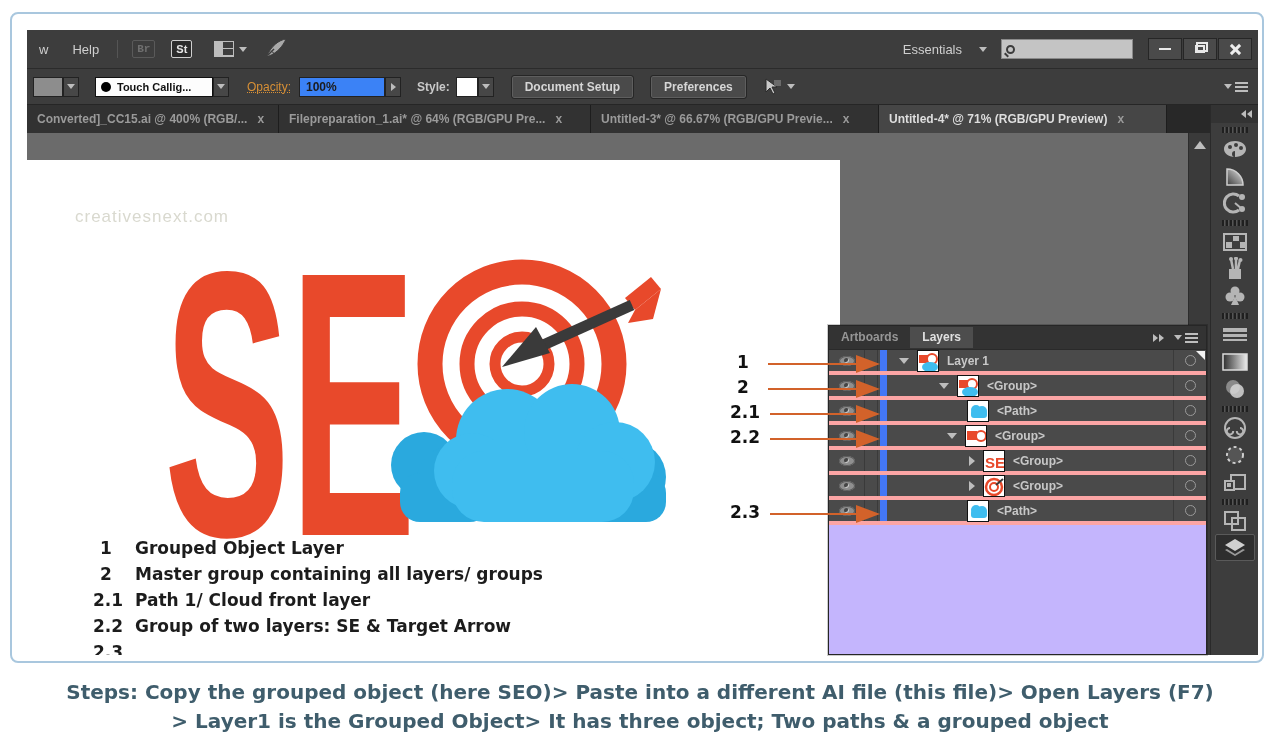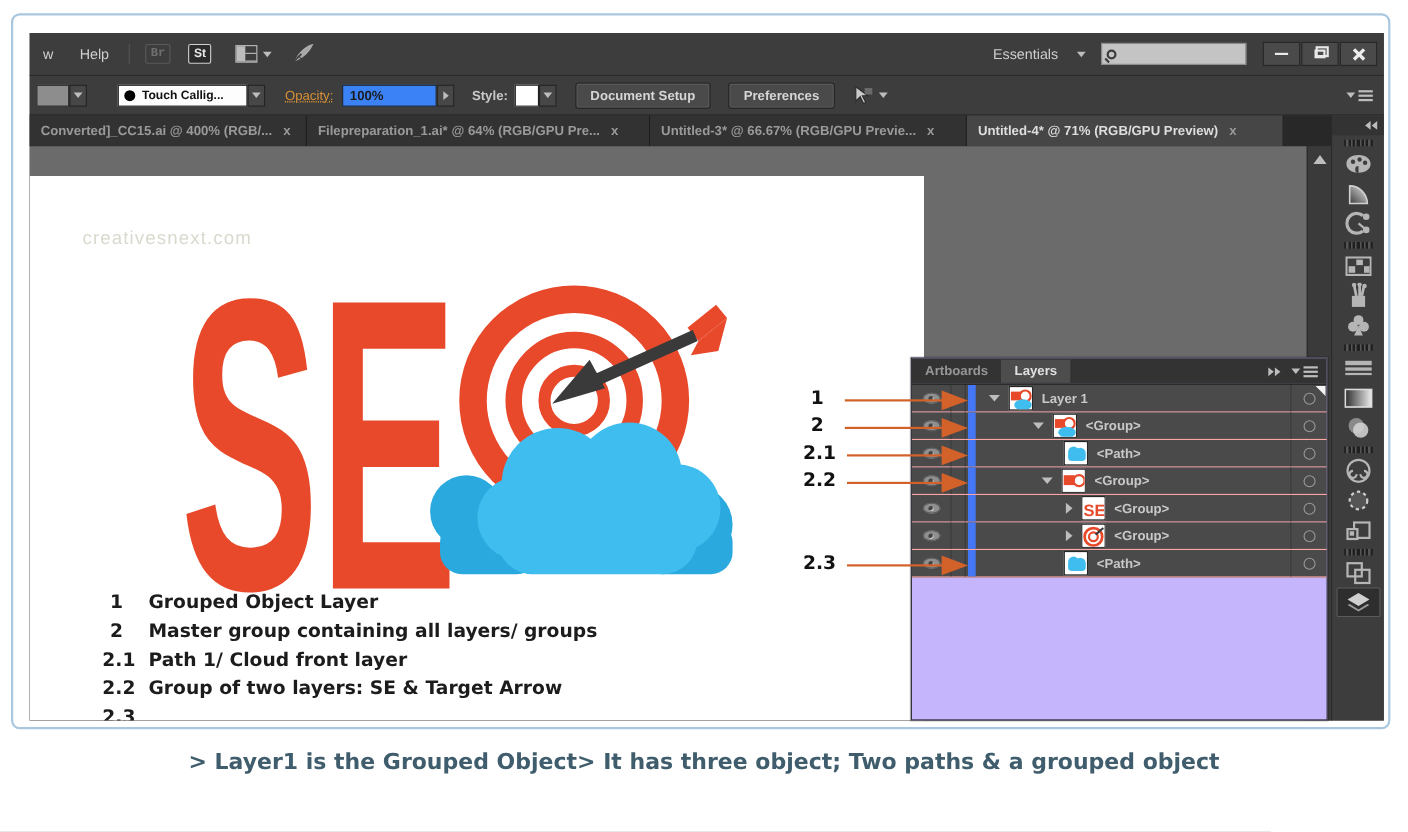--- a/index.html
+++ b/index.html
@@ -32,21 +32,21 @@
   .g-res::before { content:""; position:absolute; right:-5px; top:-5px; width:8px; height:6px; border:2px solid #e8e8e8; }
   .g-x { position:relative; width:12px; height:12px; }
   .g-x::before,.g-x::after { content:""; position:absolute; left:5px; top:0; width:3px; height:13px; background:#ececec; }
   .g-x::before { transform:rotate(45deg);} .g-x::after { transform:rotate(-45deg);}
 
   
   .controlbar { position:absolute; left:0; top:38px; width:100%; height:37px; background:#3d3d3d; border-top:1px solid #2b2b2b; border-bottom:1px solid #262626; display:flex; align-items:center; font-size:12px; color:#c9c9c9; }
   .swatch-dd { display:flex; margin-left:6px; }
   .swatch-gray { width:30px; height:20px; background:#8d8d8d; border:1px solid #222; }
   .dd-btn { width:16px; height:20px; background:#474747; border:1px solid #222; display:flex; align-items:center; justify-content:center; }
-  .brush-dd { display:flex; margin-left:28px; align-items:flex-start; }
+  .brush-dd { display:flex; margin-left:16px; align-items:flex-start; }
   .brush-field { width:118px; height:20px; background:#fdfdfd; border:1px solid #111; display:flex; align-items:center; padding:0 5px; color:#111; font-size:11px; font-weight:bold; }
   .dot { width:10px; height:10px; border-radius:50%; background:#000; margin-right:6px; flex:none; }
   .opacity-lbl { color:#d89036; text-decoration:underline dotted; margin:0 8px 0 18px; font-weight:normal; }
   .opacity-field { width:86px; height:20px; background:#3b82f6; color:#1c1c1c; display:flex; align-items:center; padding:0 6px; border:1px solid #222; font-weight:bold; }
   .spin-btn { width:16px; height:20px; background:#474747; border:1px solid #222; display:flex; align-items:center; justify-content:center; }
   .tri-r { width:0; height:0; border-top:4px solid transparent; border-bottom:4px solid transparent; border-left:5px solid #bdbdbd; }
   .style-lbl { margin:0 6px 0 16px; font-weight:bold; }
   .style-swatch { width:22px; height:20px; background:#fff; border:1px solid #222; }
   .ctl-btn { height:22px; background:#4a4a4a; border:1px solid #5e5e5e; outline:1px solid #262626; border-radius:2px; color:#d6d6d6; font-size:12px; font-weight:bold; display:flex; align-items:center; padding:0 12px; margin-left:18px; }
   .pointer-ico { margin-left:16px; display:flex; align-items:center; }
@@ -84,21 +84,21 @@
 
   
   .lpanel { position:absolute; left:828px; top:325px; width:379px; height:330px; background:#c4b5fd; border:1px solid #262626; z-index:6; box-shadow:0 0 0 1px #00000033; }
   .lp-head { height:23px; background:#333333; display:flex; align-items:center; font-size:12px; font-weight:bold; }
   .lp-tab { padding:3px 12px 4px; color:#969696; }
   .lp-tab.active { background:#4d4d4d; color:#e0e0e0; }
   .lp-head-icons { margin-left:auto; display:flex; align-items:center; padding-right:8px; }
   .dbl-right { display:flex; margin-right:10px; }
   .dbl-right i { width:0; height:0; border-top:4px solid transparent; border-bottom:4px solid transparent; border-left:5px solid #bdbdbd; margin-left:1px; }
   .lp-rows { border-top:1px solid #2a2a2a; }
-  .lrow { height:25px; display:flex; align-items:stretch; border-bottom:1px solid #fca5a5; background:#4a4a4a; position:relative; }
+  .lrow { height:25px; display:flex; align-items:stretch; border-bottom:4px solid #fca5a5; background:#4a4a4a; position:relative; }
   .cell-eye { width:36px; border-right:1px solid #3a3a3a; display:flex; align-items:center; justify-content:center; }
   .eye { width:16px; height:10px; border-radius:50%; background:#8f8f8f; position:relative; box-shadow:inset 0 0 0 1px #5c5c5c; }
   .eye::after { content:""; position:absolute; left:5px; top:2.5px; width:5px; height:5px; border-radius:50%; background:#444; box-shadow:inset -1px -1px 0 #ccc; }
   .cell-lock { width:13px; border-right:1px solid #3a3a3a; }
   .selbar { width:7px; background:#4377f6; margin:0 0 0 2px; flex:none; }
   .cell-main { flex:1; display:flex; align-items:center; color:#c8c8c8; font-size:12px; font-weight:bold; }
   .tri-d { width:0; height:0; border-left:5px solid transparent; border-right:5px solid transparent; border-top:6px solid #bdbdbd; margin-right:8px; flex:none; }
   .tri-rr { width:0; height:0; border-top:5px solid transparent; border-bottom:5px solid transparent; border-left:6px solid #bdbdbd; margin-right:8px; flex:none; }
   .thumb { width:22px; height:22px; background:#fff; border:1px solid #111; margin-right:8px; flex:none; overflow:hidden; }
   .cell-target { width:33px; border-left:1px solid #3a3a3a; display:flex; align-items:center; justify-content:center; position:relative; }
@@ -601,14 +601,15 @@
     <span class="head" style="left:856px; top:430px"></span>
   </div>
   <div class="anno">
     <span class="num" style="left:730px; top:502px">2.3</span>
     <span class="line" style="left:770px; top:513px; width:88px"></span>
     <span class="head" style="left:856px; top:505px"></span>
   </div>
 </div>
 
 <div class="steps">
+  <div>Steps:   Copy the grouped object (here SEO)&gt; Paste into a different AI file (this file)&gt; Open Layers (F7)</div>
   <div>&gt; Layer1 is the Grouped Object&gt; It has three object; Two paths &amp; a grouped object</div>
 </div>
 
 </body></html>

